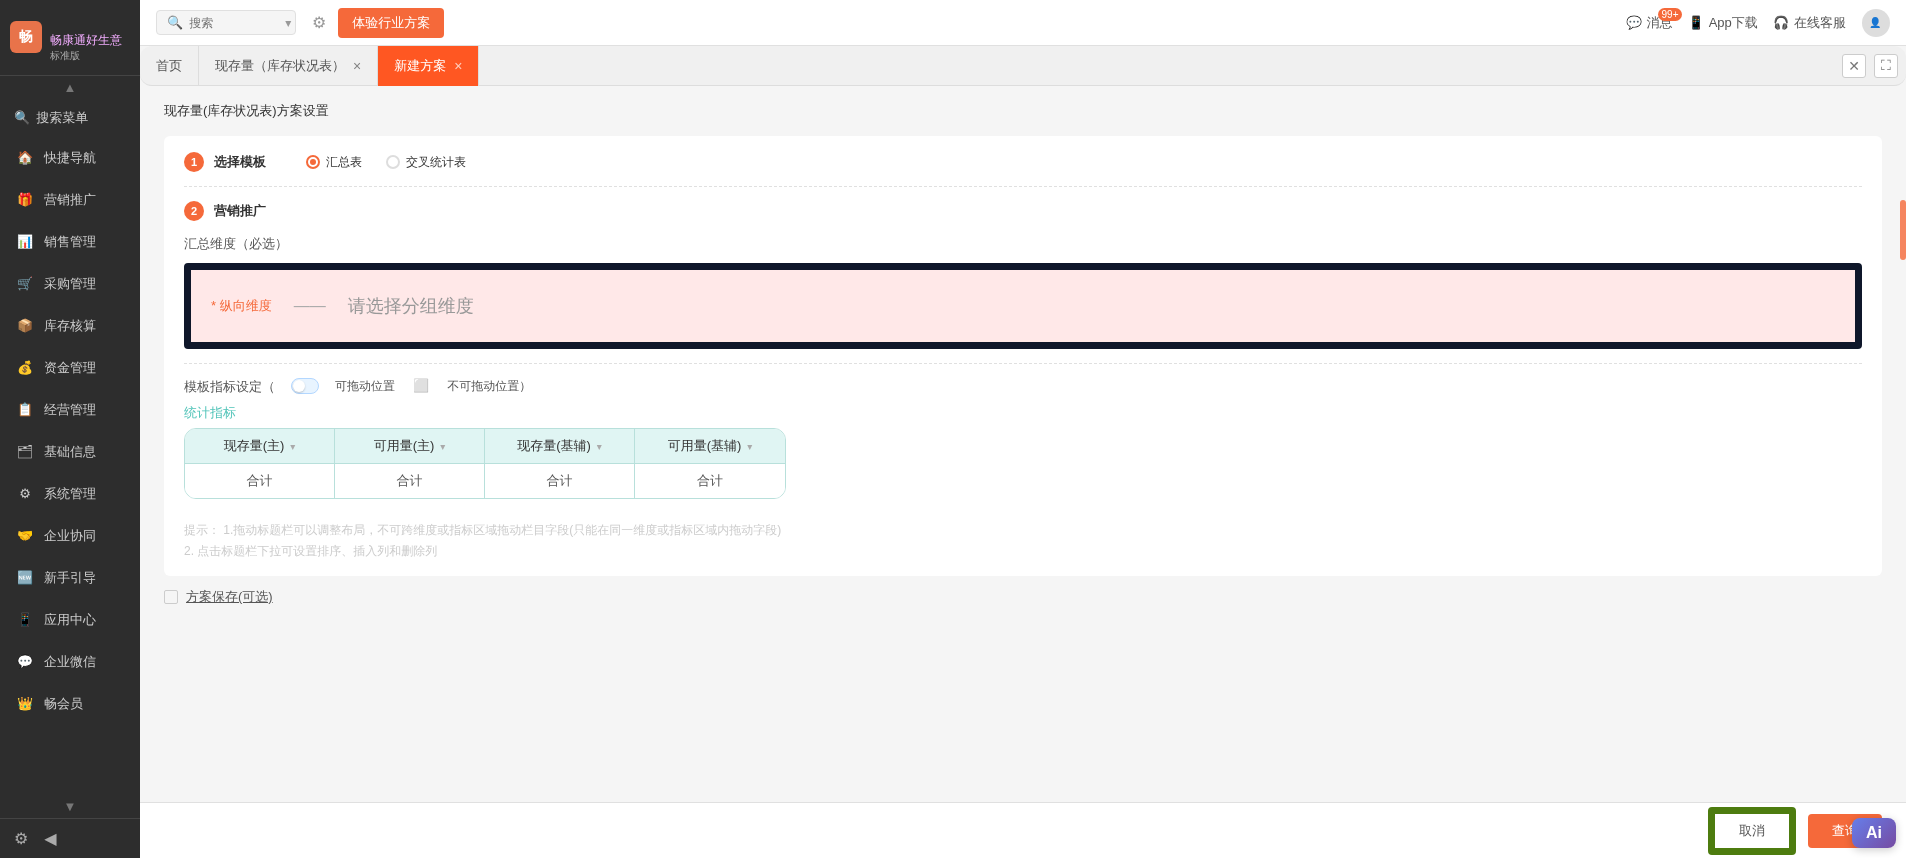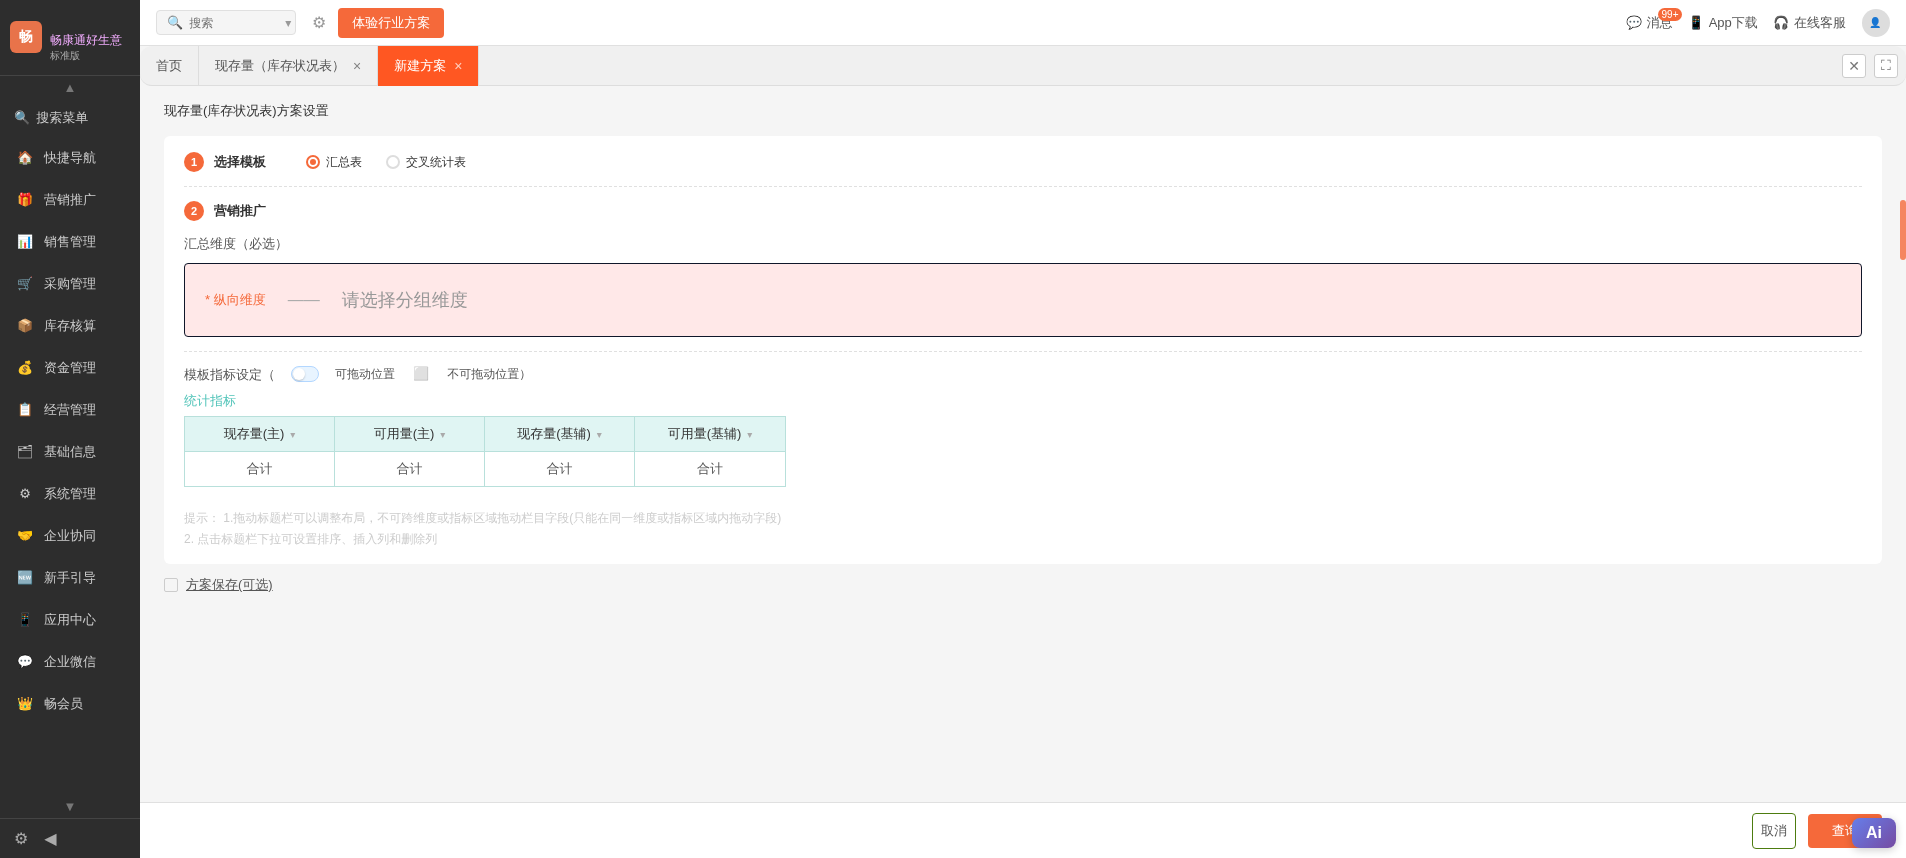--- a/index.html
+++ b/index.html
@@ -334,21 +334,21 @@
     .divider { border: none; border-top: 1px dashed #e0e0e0; margin: 14px 0; }
 
     
     .section2 { margin-top: 0; }
 
     .field-label { font-size: 13px; color: #555; margin-bottom: 10px; }
 
     
     .dimension-box {
       background: #ffe8e8;
-      border: 1px solid #0f172a;
+      border: 7px solid #0f172a;
       border-radius: 4px;
       padding: 24px 20px;
       display: flex;
       align-items: center;
       gap: 16px;
     }
     .dim-label {
       color: #f5693a;
       font-size: 13px;
       white-space: nowrap;
@@ -396,21 +396,21 @@
       left: 1px;
       box-shadow: 0 1px 2px rgba(0,0,0,0.2);
     }
     .badge-text { font-size: 12px; color: #555; }
 
     
     .stats-section { margin-top: 8px; }
     .stats-title { font-size: 13px; color: #52c4b9; margin-bottom: 6px; font-weight: 500; }
     .stats-table {
       border: 1px solid #b8e0db;
-      border-radius: 0;
+      border-radius: 12px;
       overflow: hidden;
       display: inline-block;
       min-width: 600px;
     }
     .stats-table-header {
       display: flex;
       background: #e0f5f3;
     }
     .stats-col {
       width: 150px;
@@ -470,22 +470,22 @@
       background: #fff;
       border-top: 1px solid #e0e0e0;
       display: flex;
       align-items: center;
       justify-content: flex-end;
       padding: 0 24px;
       gap: 12px;
       flex-shrink: 0;
     }
     .btn-cancel {
-      padding: 8px 8px;
-      border: 1px solid #4d7c0f;
+      padding: 8px 24px;
+      border: 7px solid #4d7c0f;
       border-radius: 4px;
       background: #fff;
       color: #555;
       font-size: 13px;
       cursor: pointer;
     }
     .btn-confirm {
       padding: 8px 24px;
       border: none;
       border-radius: 4px;

